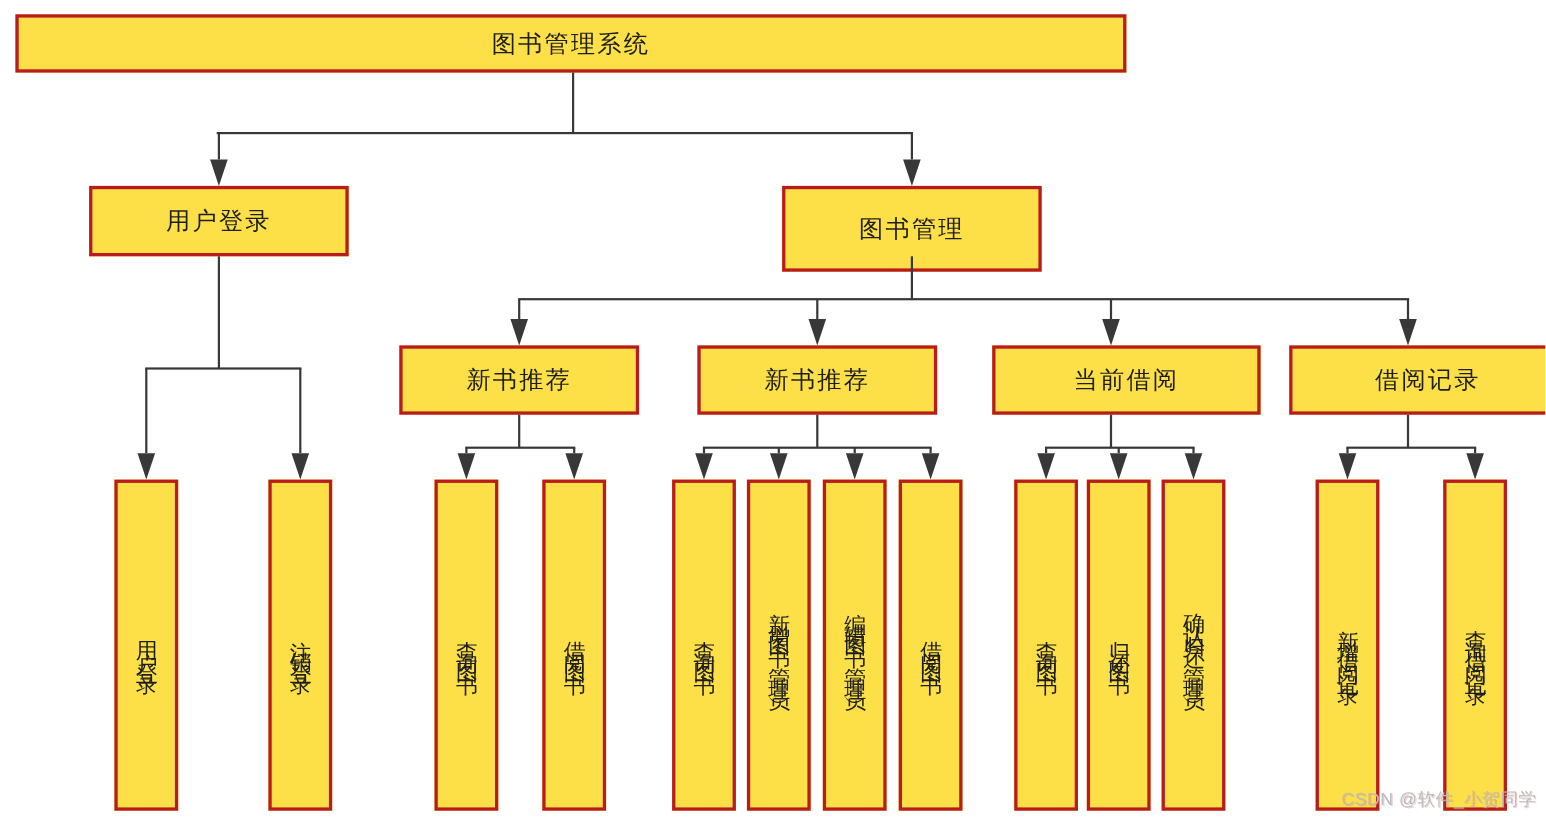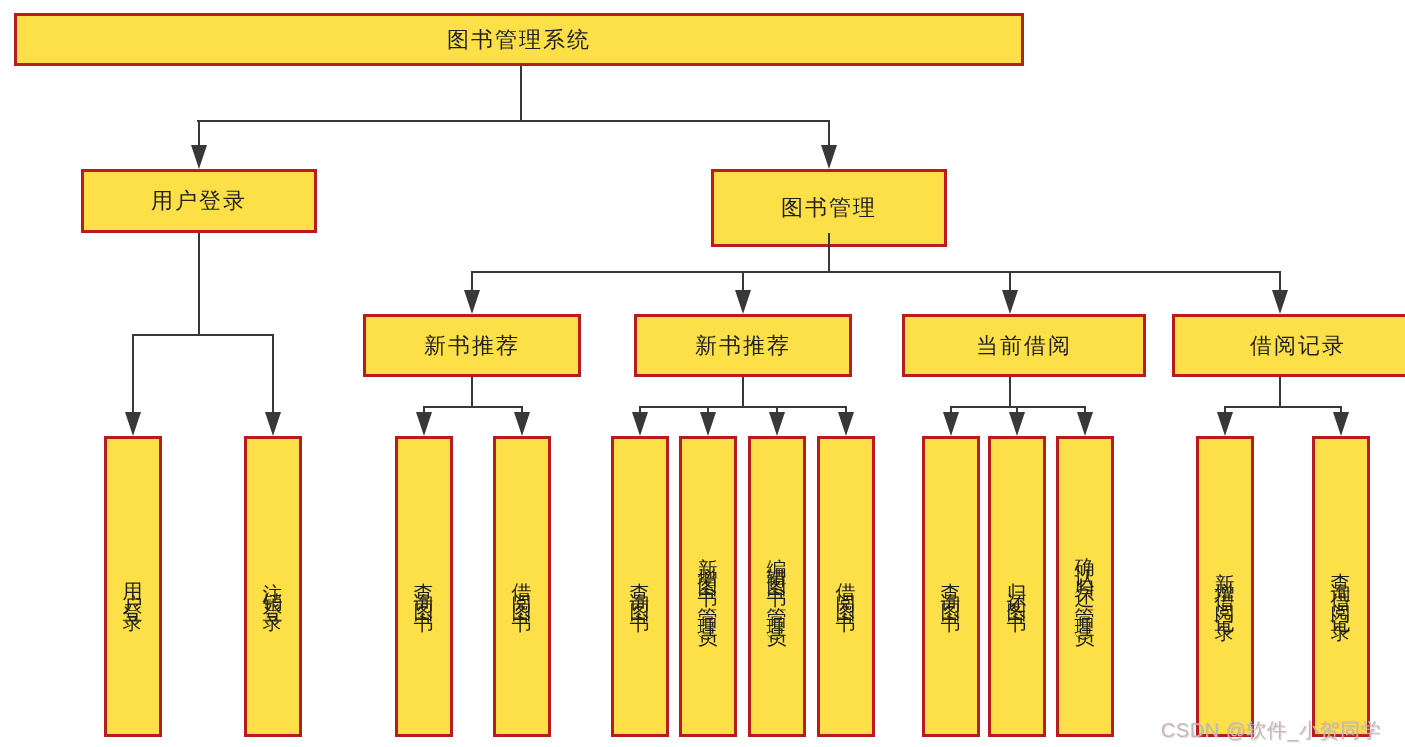--- a/index.html
+++ b/index.html
@@ -55,22 +55,22 @@
     position: absolute;
     width: 0;
     height: 0;
     border-left: 8px solid transparent;
     border-right: 8px solid transparent;
     border-top: 24px solid #383838;
   }
   .watermark {
     position: absolute;
     top: 717px;
-    right: 24px;
-    font-size: 20px;
+    right: 8px;
+    font-size: 16px;
     color: #bcbcbc;
     letter-spacing: 0.5px;
     text-shadow: 1px 1px 0 rgba(214, 120, 120, 0.35);
     white-space: nowrap;
   }
 </style>
 </head>
 <body>
 
 <div class="canvas">

